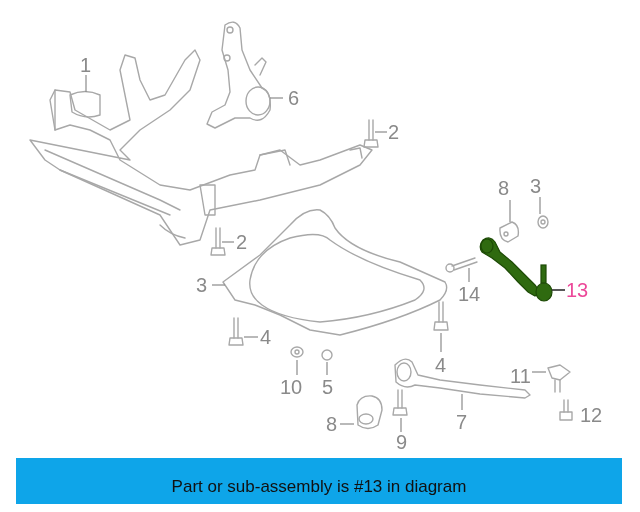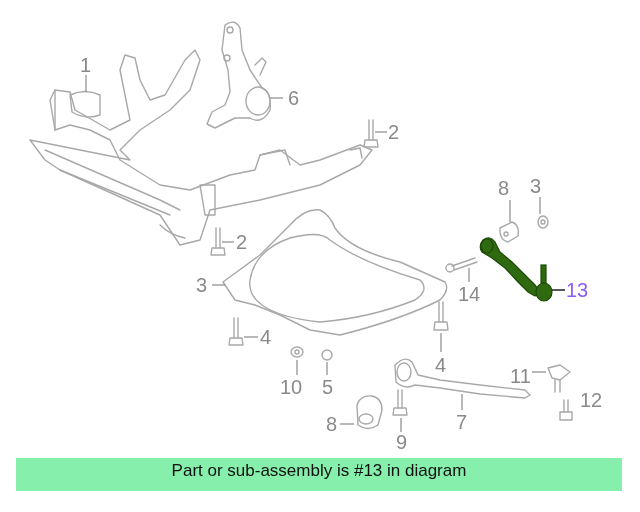--- a/index.html
+++ b/index.html
@@ -1,20 +1,20 @@
 <!DOCTYPE html>
 <html><head>
 <meta charset="utf-8">
 <style>
   html, body { margin:0; padding:0; background:#ffffff; }
   body { width:640px; height:512px; position:relative; overflow:hidden; font-family:"Liberation Sans", sans-serif; }
   #diagram { position:absolute; left:0; top:0; width:640px; height:455px; }
   .callout { position:absolute; font-size:20px; color:#8a8a8a; line-height:1; font-family:"Liberation Sans", sans-serif; }
-  .callout.active { color:#8b5cf6; }
-  #banner { position:absolute; left:16px; top:458px; width:606px; height:33px; background:#86efac; color:#111; text-align:center; font-size:17px; line-height:20px; padding-top:3px; box-sizing:border-box; }
+  .callout.active { color:#ec4899; }
+  #banner { position:absolute; left:16px; top:458px; width:606px; height:46px; background:#0ea5e9; color:#111; text-align:center; font-size:17px; line-height:20px; padding-top:19px; box-sizing:border-box; }
   #banner div { white-space:nowrap; }
 </style>
 </head>
 <body>
 
 <svg id="diagram" viewBox="0 0 640 455" xmlns="http://www.w3.org/2000/svg">
   <g fill="none" stroke="#a8a8a8" stroke-width="1.4" stroke-linejoin="round" stroke-linecap="round">
 
     <g>
       <path d="M30 140 L45 160 L60 170 L160 215 L170 230 L180 245 L200 240 L210 210 L260 200 L320 185 L360 165 L372 150 L360 145 L320 160 L300 165 L280 150 L260 155 L255 170 L230 175 L190 190 L160 185 L120 160 L110 140 L90 130 L70 125 L55 130 L50 100 L55 90 L70 92 L75 110 L110 130 L130 120 L120 70 L125 55 L135 58 L140 80 L150 100 L165 95 L185 60 L195 50 L200 60 L190 90 L170 110 L140 130 L120 150 L130 160 Z"></path>
@@ -139,19 +139,19 @@
   <span class="callout" style="left:196px;top:275px">3</span>
   <span class="callout" style="left:458px;top:284px">14</span>
   <span class="callout active" style="left:566px;top:280px">13</span>
   <span class="callout" style="left:260px;top:327px">4</span>
   <span class="callout" style="left:435px;top:355px">4</span>
   <span class="callout" style="left:510px;top:366px">11</span>
   <span class="callout" style="left:280px;top:377px">10</span>
   <span class="callout" style="left:322px;top:377px">5</span>
   <span class="callout" style="left:326px;top:414px">8</span>
   <span class="callout" style="left:456px;top:412px">7</span>
-  <span class="callout" style="left:580px;top:390px">12</span>
+  <span class="callout" style="left:580px;top:405px">12</span>
   <span class="callout" style="left:396px;top:432px">9</span>
 </div>
 
 <div id="banner">
   <div>Part or sub-assembly is #13 in diagram</div>
 </div>
 
 </body></html>

